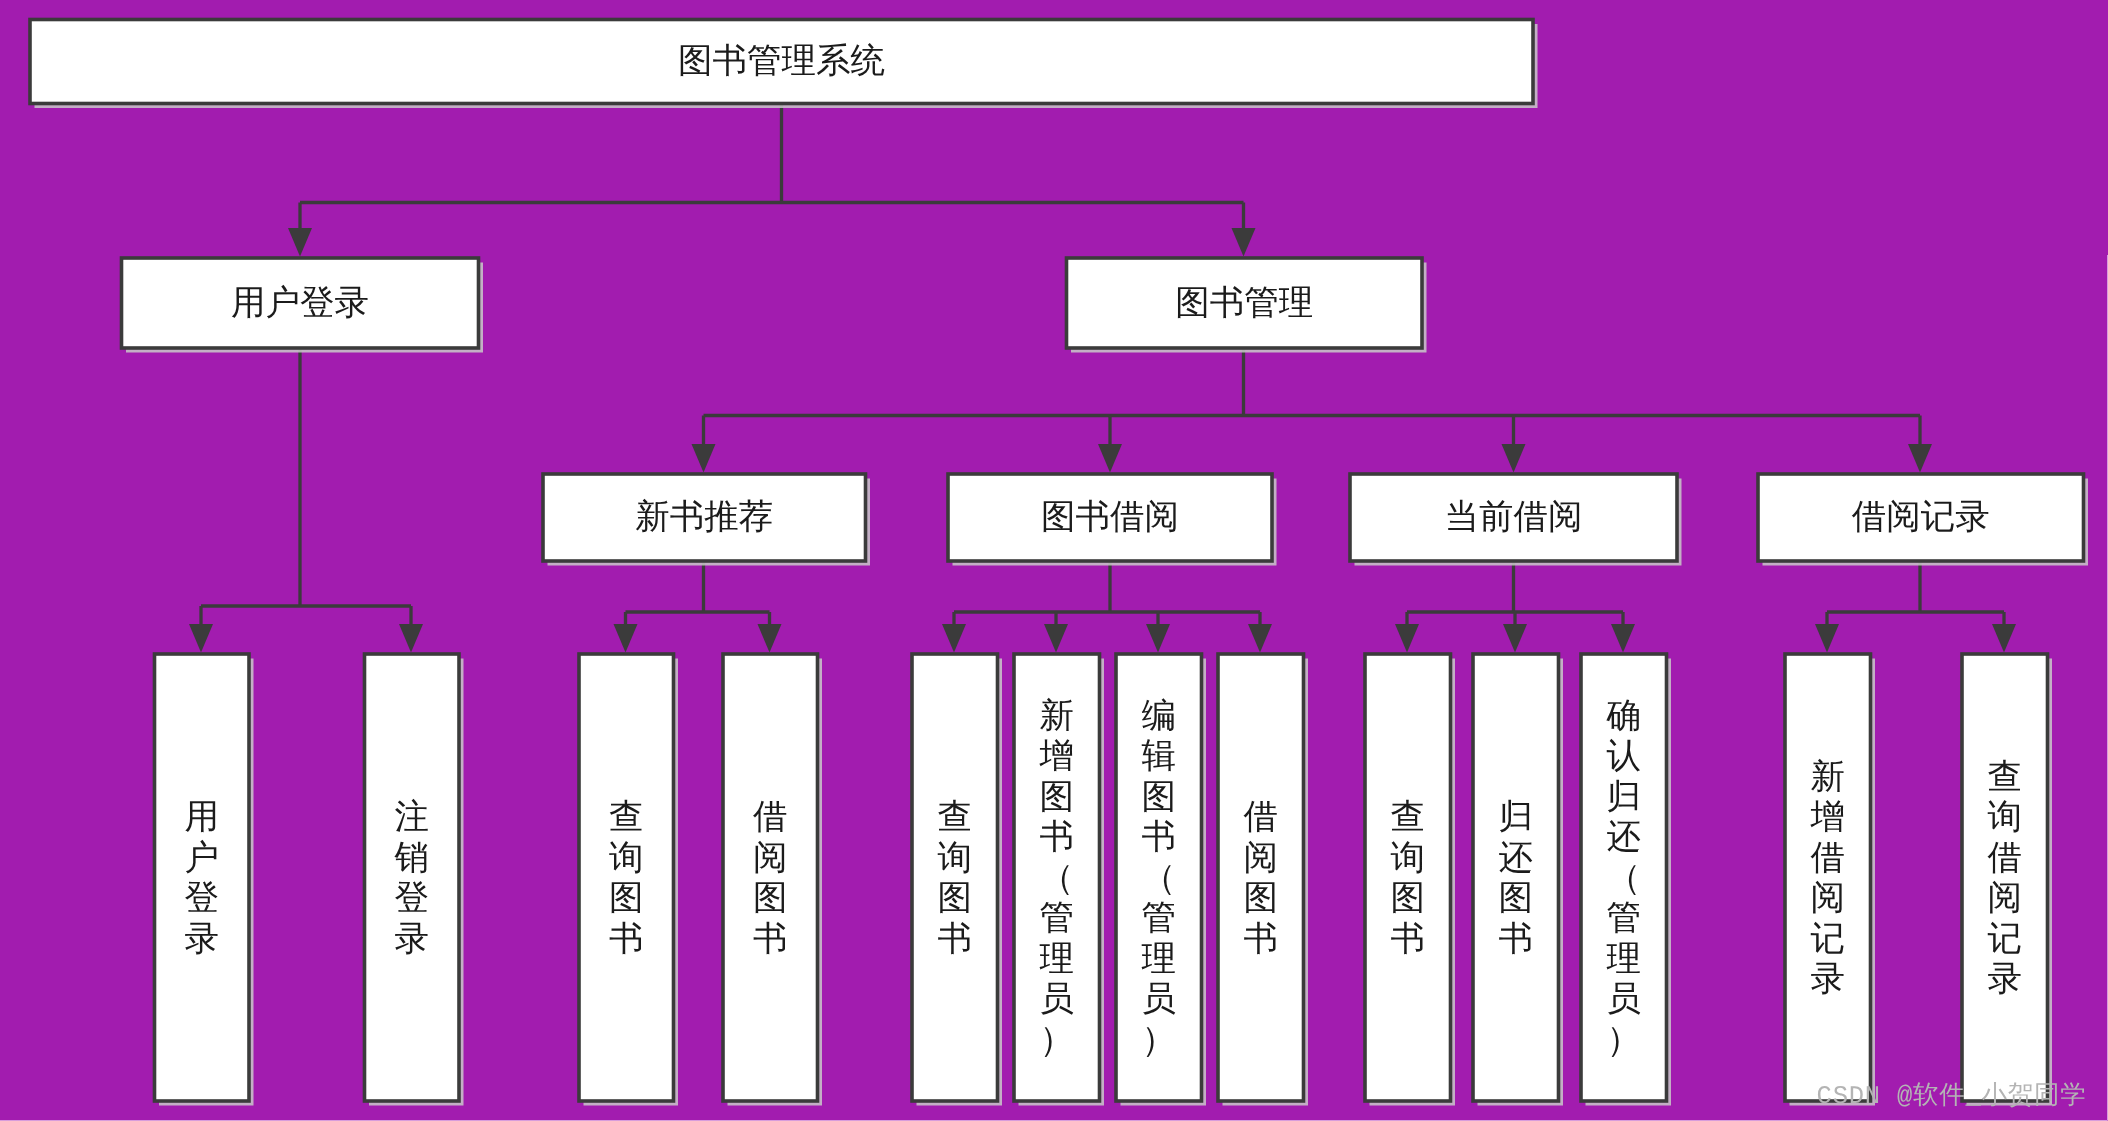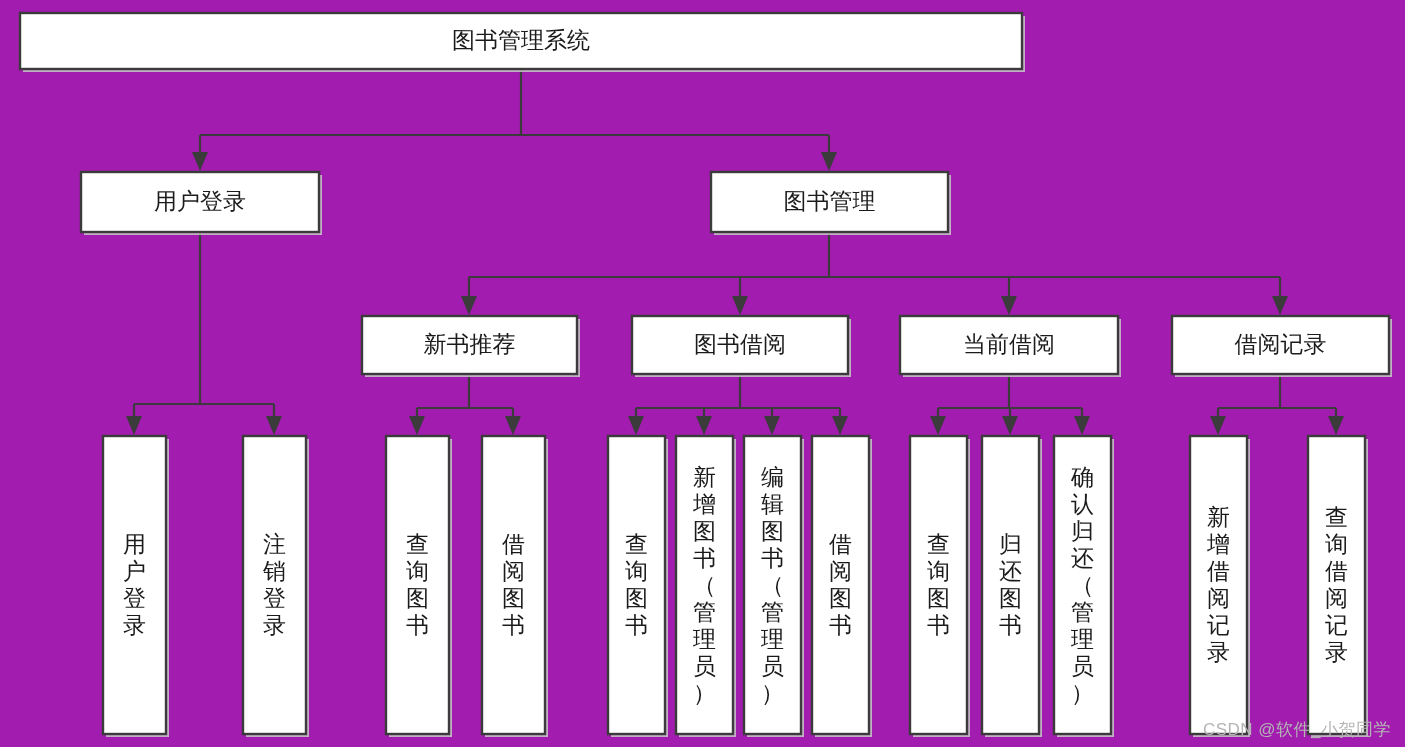--- a/index.html
+++ b/index.html
@@ -53,21 +53,21 @@
   .node-label-v {
     font-family: "Liberation Sans", "DejaVu Sans", sans-serif;
     font-size: 23px;
     fill: #1b1b1b;
     text-anchor: middle;
   }
   .watermark {
     position: absolute;
     right: 14px;
     bottom: 6px;
-    font-family: Liberation Sans, sans-serif;
+    font-family: Liberation Mono, monospace;
     font-size: 17px;
     color: #b4b4b4;
     letter-spacing: 0.5px;
     white-space: nowrap;
     user-select: none;
   }
 </style>
 </head>
 <body>
 

